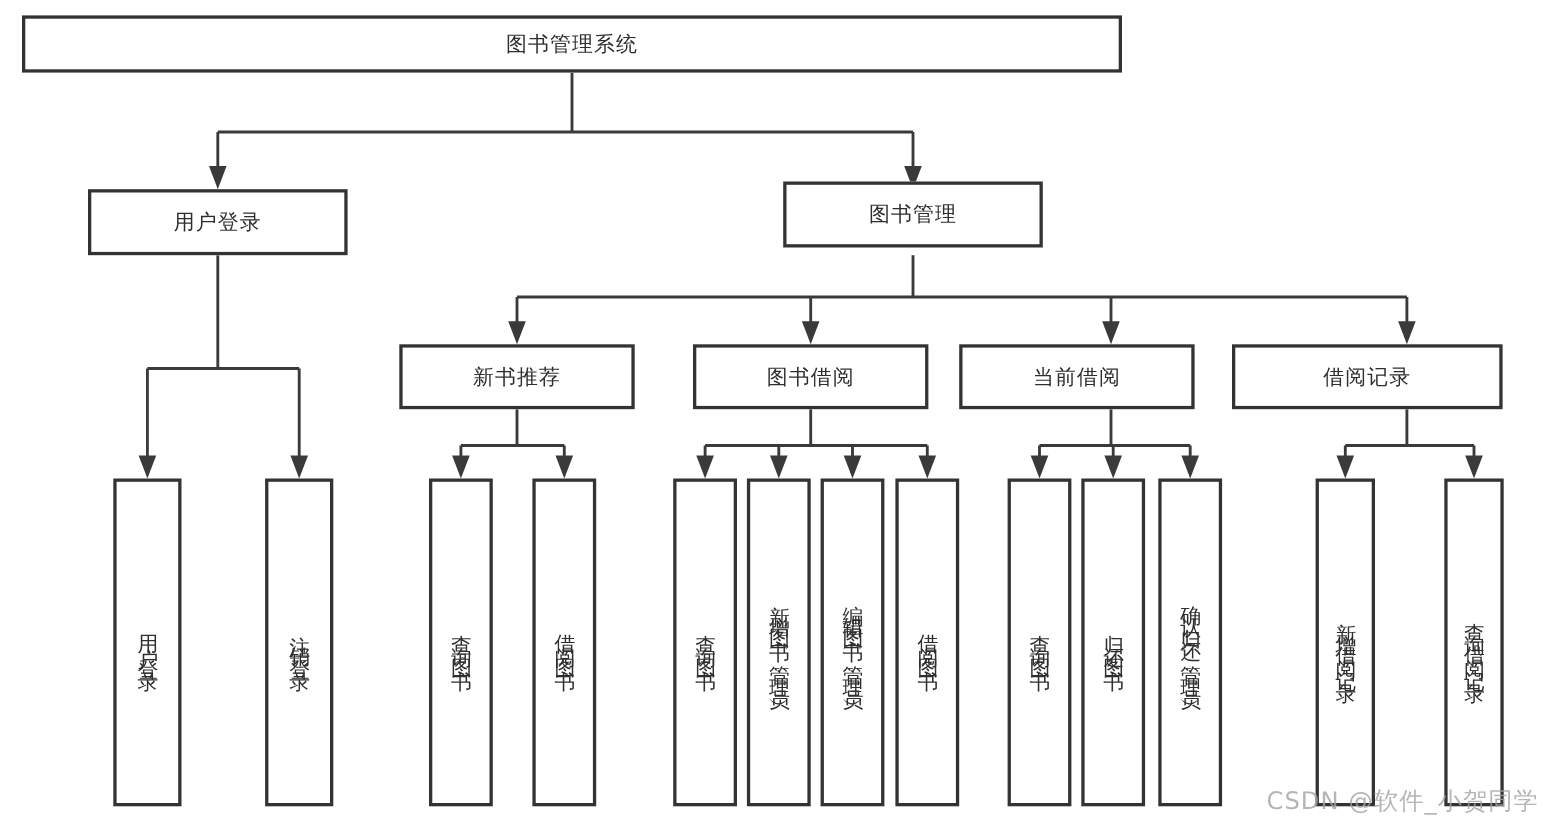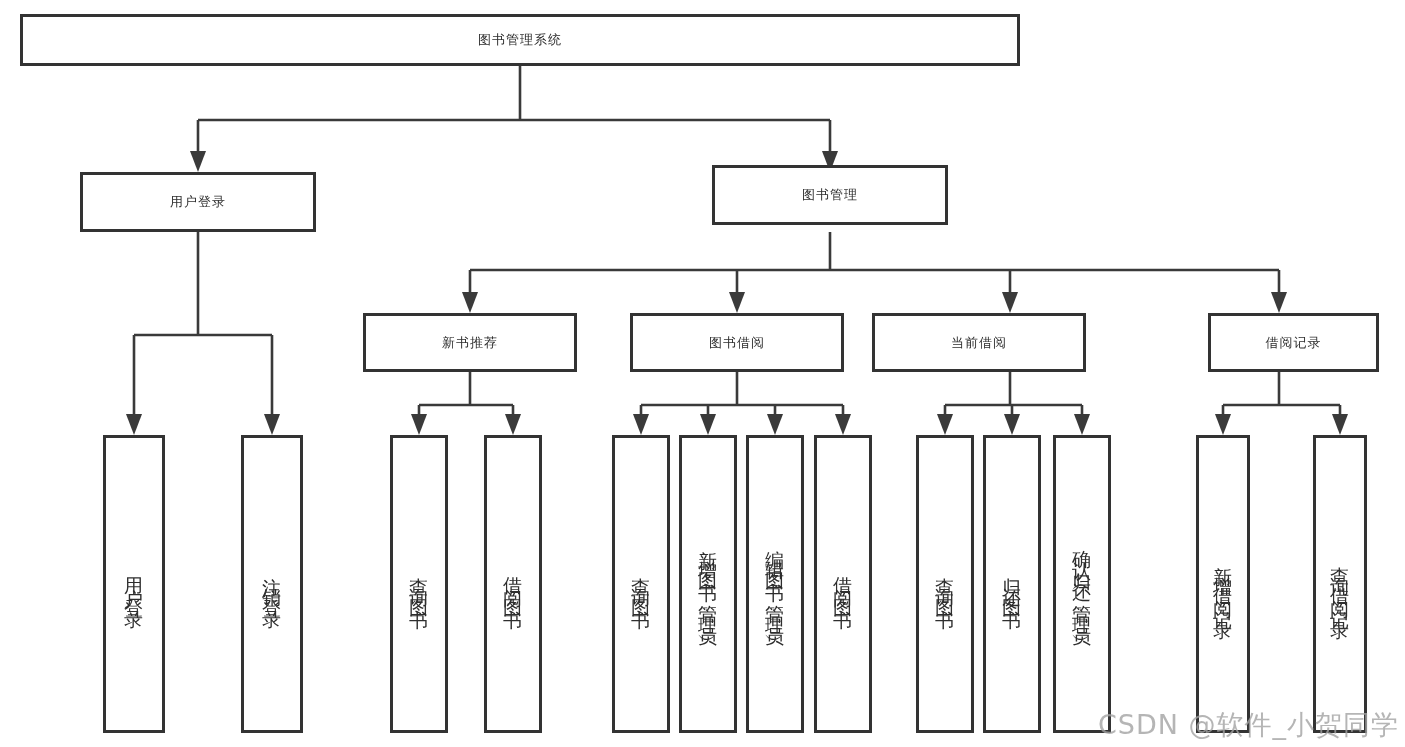--- a/index.html
+++ b/index.html
@@ -25,21 +25,21 @@
   }
   .box {
     position: absolute;
     box-sizing: border-box;
     background: #ffffff;
     border: 3px solid #333333;
     display: flex;
     align-items: center;
     justify-content: center;
     color: #2e2e2e;
-    font-size: 13px;
+    font-size: 19px;
     letter-spacing: 1px;
     white-space: nowrap;
   }
   .leaf {
     position: absolute;
     box-sizing: border-box;
     background: #ffffff;
     border: 3px solid #333333;
     top: 435px;
     height: 298px;
@@ -53,21 +53,21 @@
     text-orientation: mixed;
     font-size: 19px;
     letter-spacing: 11px;
     line-height: 1;
     white-space: nowrap;
   }
   .watermark {
     position: absolute;
     right: 6px;
     bottom: 4px;
-    font-size: 27px;
+    font-size: 22px;
     color: rgba(163, 163, 163, 0.8);
     letter-spacing: 1px;
     z-index: 5;
     white-space: nowrap;
   }
 </style>
 </head>
 <body>
 
 <div class="canvas">
@@ -142,21 +142,21 @@
   </svg>
 
   <div class="box" style="left:20px; top:14px; width:1000px; height:52px;">图书管理系统</div>
 
   <div class="box" style="left:80px; top:172px; width:236px; height:60px;">用户登录</div>
   <div class="box" style="left:712px; top:165px; width:236px; height:60px;">图书管理</div>
 
   <div class="box" style="left:630px; top:313px; width:214px; height:59px;">图书借阅</div>
   <div class="box" style="left:363px; top:313px; width:214px; height:59px;">新书推荐</div>
   <div class="box" style="left:872px; top:313px; width:214px; height:59px;">当前借阅</div>
-  <div class="box" style="left:1208px; top:313px; width:171px; height:59px;">借阅记录</div>
+  <div class="box" style="left:1120px; top:313px; width:246px; height:59px;">借阅记录</div>
 
   <div class="leaf" style="left:103px; width:62px;">
     <span class="vtext">用户登录</span>
   </div>
   <div class="leaf" style="left:241px; width:62px;">
     <span class="vtext">注销登录</span>
   </div>
 
   <div class="leaf" style="left:390px; width:58px;">
     <span class="vtext">查询图书</span>

